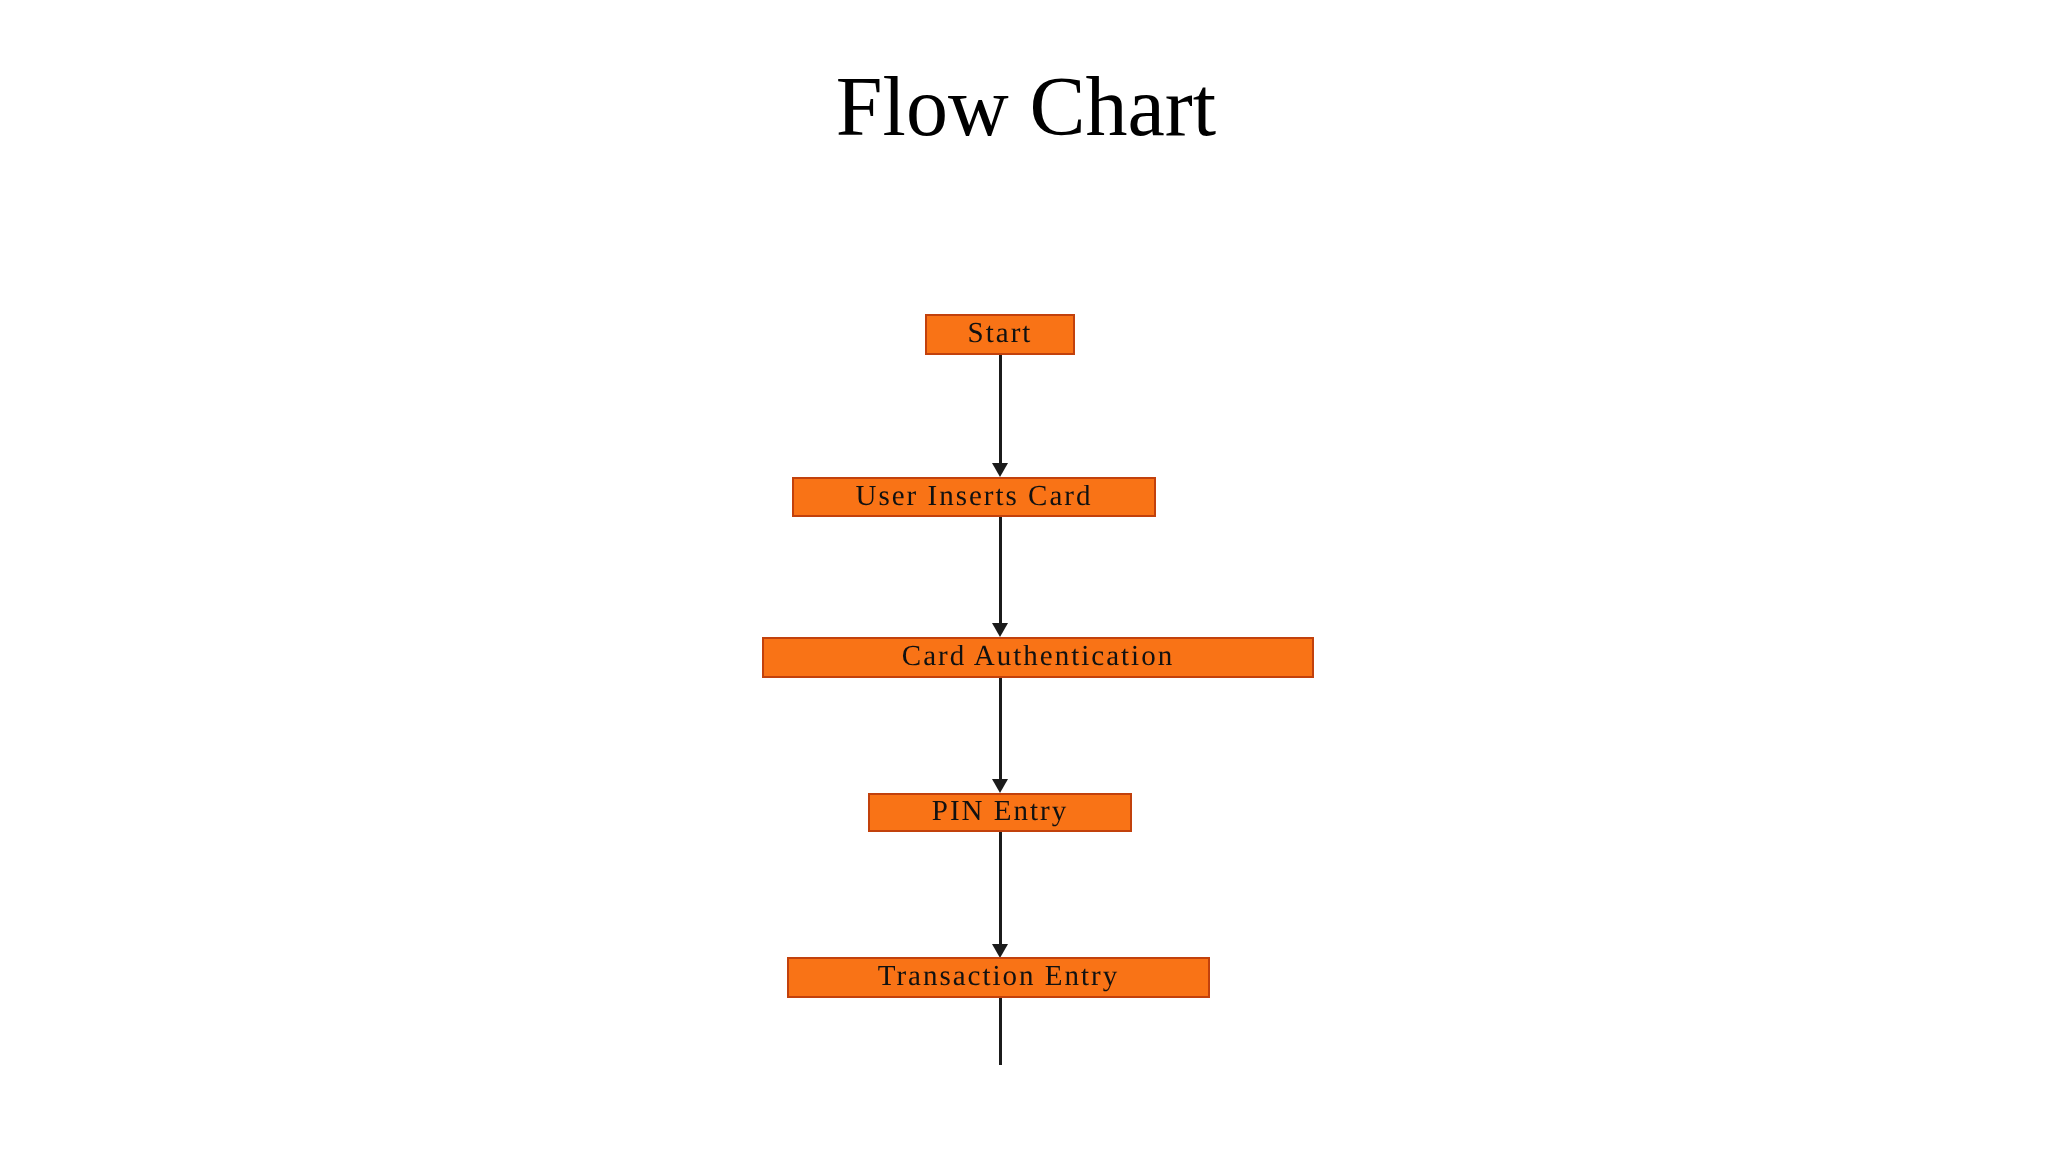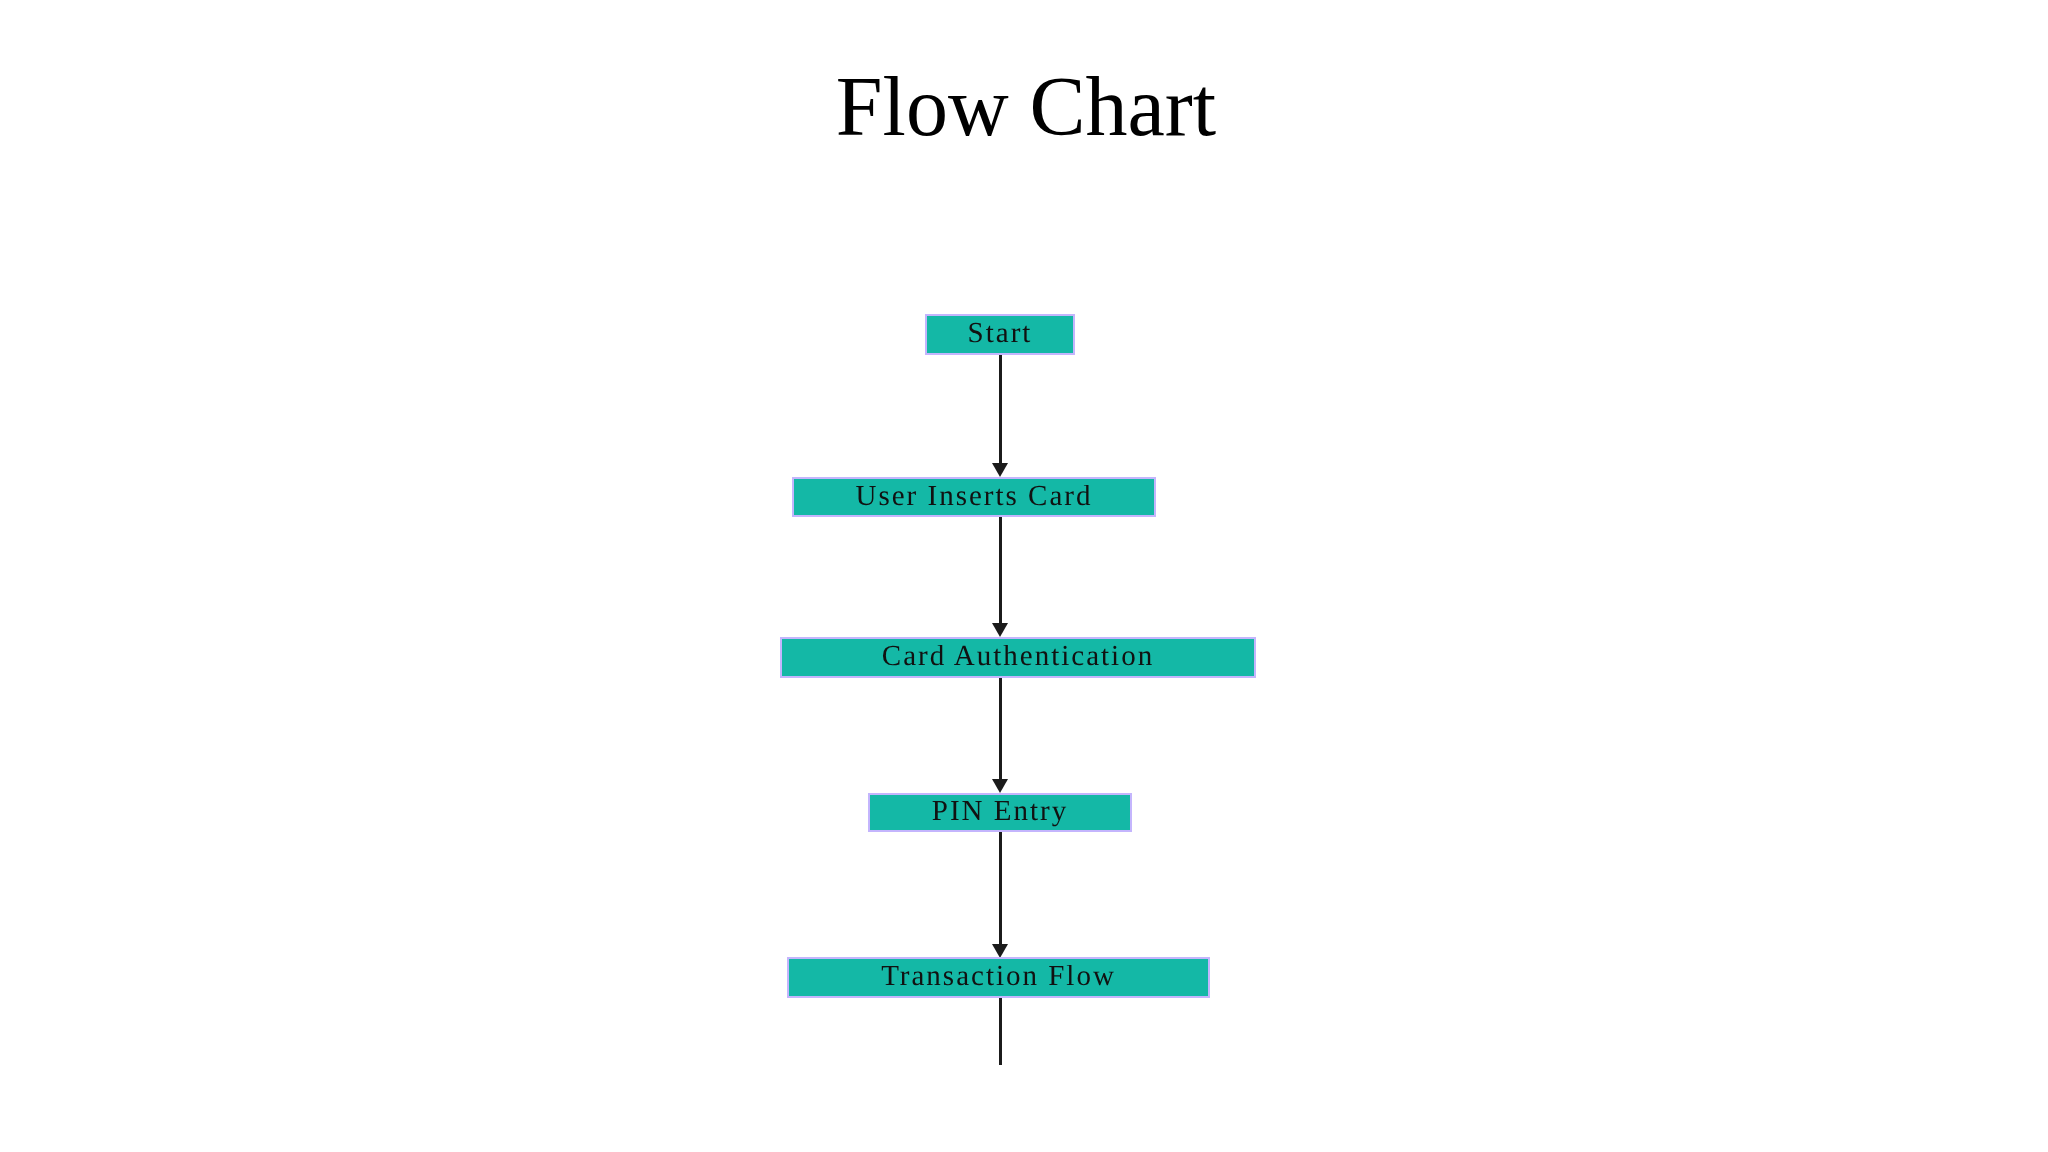--- a/index.html
+++ b/index.html
@@ -35,22 +35,22 @@
   #flow-canvas {
     position: absolute;
     left: 0;
     top: 0;
     width: 2048px;
     height: 1152px;
   }
   .flow-node {
     position: absolute;
     box-sizing: border-box;
-    background: #14b8a6;
-    border: 2px solid #c4b5fd;
+    background: #f97316;
+    border: 2px solid #c2410c;
     display: flex;
     align-items: center;
     justify-content: center;
     color: #111111;
     font-family: "Liberation Serif", "DejaVu Serif", serif;
     font-size: 29px;
     line-height: 1;
     letter-spacing: 2.0px;
     white-space: nowrap;
     text-rendering: geometricPrecision;
@@ -90,34 +90,34 @@
     <div class="connector" style="left:999px; top:332px; height:108px;"></div>
     <div class="arrowhead" style="left:992px; top:440px;"></div>
 
     <div class="flow-node" style="left:792px; top:454px; width:364px; height:40px;">
       <span class="node-label">User Inserts Card</span>
     </div>
 
     <div class="connector" style="left:999px; top:494px; height:106px;"></div>
     <div class="arrowhead" style="left:992px; top:600px;"></div>
 
-    <div class="flow-node" style="left:780px; top:614px; width:476px; height:41px;">
+    <div class="flow-node" style="left:762px; top:614px; width:552px; height:41px;">
       <span class="node-label">Card Authentication</span>
     </div>
 
     <div class="connector" style="left:999px; top:655px; height:101px;"></div>
     <div class="arrowhead" style="left:992px; top:756px;"></div>
 
     <div class="flow-node" style="left:868px; top:770px; width:264px; height:39px;text-align:right;">
       <span class="node-label">PIN Entry</span>
     </div>
 
     <div class="connector" style="left:999px; top:809px; height:112px;"></div>
     <div class="arrowhead" style="left:992px; top:921px;"></div>
 
     <div class="flow-node" style="left:787px; top:934px; width:423px; height:41px;">
-      <span class="node-label">Transaction Flow</span>
+      <span class="node-label">Transaction Entry</span>
     </div>
 
     <div class="connector" style="left:999px; top:975px; height:67px;"></div>
 
   </div>
 </div>
 
 </body></html>

